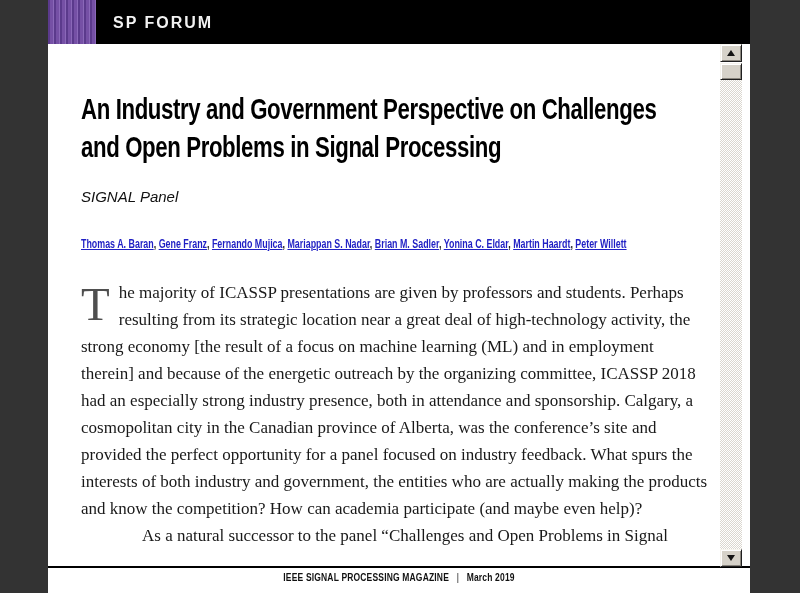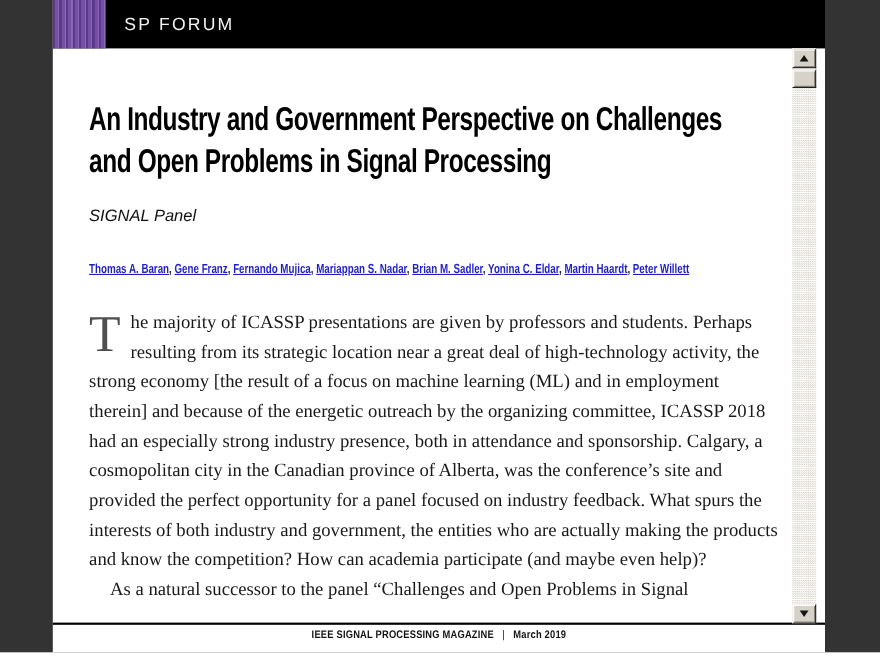--- a/index.html
+++ b/index.html
@@ -11,21 +11,21 @@
   .page { position:absolute; left:48px; top:0; width:702px; height:593px; background:#ffffff; }
 
   
   .header-bar { position:absolute; left:0; top:0; width:702px; height:44px; background:#000000; }
   .logo {
     position:absolute; left:0; top:0; width:48px; height:44px;
     background:repeating-linear-gradient(90deg,#5b3a8c 0 2px,#7550a5 2px 5px,#8a68b8 5px 6px);
   }
   .forum-title {
     position:absolute; left:65px; top:0; height:44px; line-height:45px;
-    color:#f2f2f2; font-size:16px; letter-spacing:2px; font-weight:400;
+    color:#f2f2f2; font-size:16px; letter-spacing:2px; font-weight:700;
   }
 
   
   .article-title {
     position:absolute; left:33px; top:90px;
     font-weight:bold; font-size:30px; line-height:38px; letter-spacing:-0.5px;
     color:#000; transform:scaleX(0.74); transform-origin:0 0; white-space:nowrap;
   }
   .article-subtitle {
     position:absolute; left:33px; top:188px;
@@ -43,21 +43,21 @@
     position:absolute; left:33px; top:279px; width:629px;
     font-family:"Liberation Serif", serif; font-size:17px; line-height:27px; color:#191919;
     text-align:left;
   }
   .article-body p { margin:0; }
   .drop-cap {
     float:left; font-family:"Liberation Serif", serif;
     font-size:47px; line-height:44px; height:50px;
     margin:3px 9px 0 0; color:#4f4f4f;
   }
-  .para2 { text-indent:19px; }
+  .para2 { text-indent:19px;text-align:center; }
 
   
   .page-rule { position:absolute; left:0; top:566px; width:702px; height:2px; background:#000; }
   .footer-line {
     position:absolute; left:0; top:572px; width:702px; text-align:center;
     font-weight:bold; font-size:10px; letter-spacing:0.2px; color:#111;
     transform:scaleX(0.85); transform-origin:50% 0;
   }
   .footer-sep { display:inline-block; margin:0 9px; font-weight:normal; }
 

